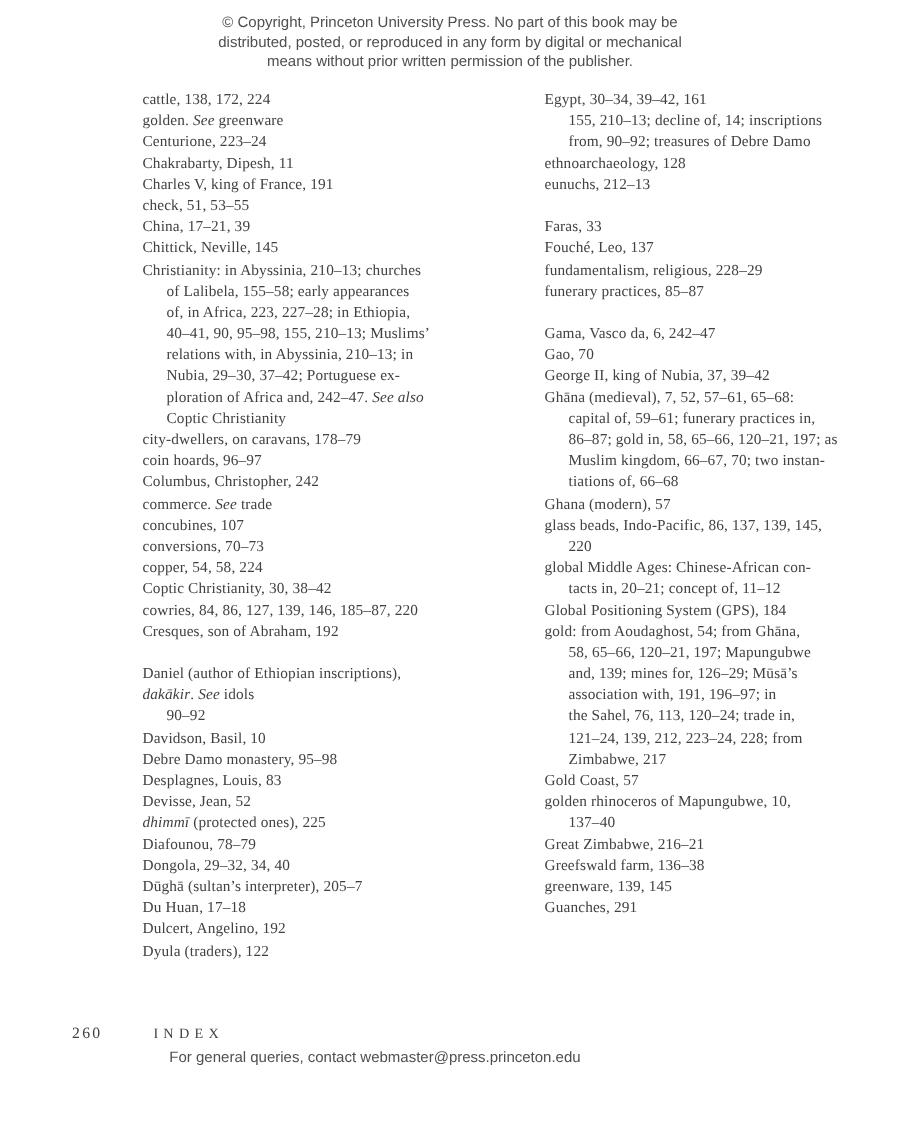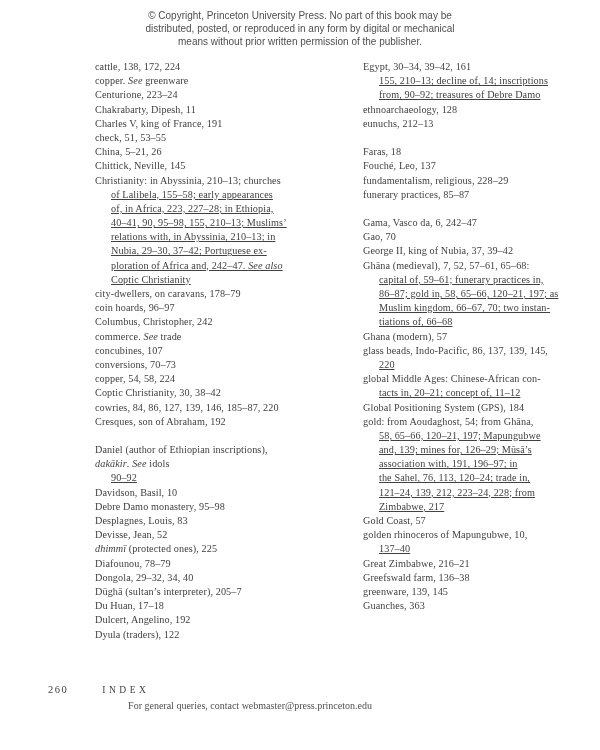--- a/index.html
+++ b/index.html
@@ -29,65 +29,65 @@
     font-size: 10.2px;
     letter-spacing: 0.1px;
   }
   .col-left  { left: 95px;  width: 215px; }
   .col-right { left: 323px; width: 210px; margin-left: 40px; }
   .ln {
     height: 14.2px;
     line-height: 14.2px;
     white-space: nowrap;
   }
-  .ln.ind { padding-left: 16px; text-decoration: underline; }
+  .ln.ind { padding-left: 16px; }
   .ln em { font-style: italic; }
   .folio-row {
     position: absolute;
     top: 684px;
     left: 48px;
     font-size: 10.5px;
     color: #414141;
   }
   .folio { letter-spacing: 1.5px; }
   .running-head {
     margin-left: 34px;
     font-size: 9.5px;
     letter-spacing: 3.5px;
   }
   .footer-note {
     position: absolute;
     top: 700px;
     left: 0;
     width: 500px;
     text-align: center;
-    font-family: Liberation Serif, serif;
+    font-family: Liberation Sans, sans-serif;
     font-size: 10px;
     color: #4f4f4f;
   }
 </style>
 </head>
 <body>
 
 <div class="page">
 
   <div class="copyright">
     <div>© Copyright, Princeton University Press. No part of this book may be</div>
     <div>distributed, posted, or reproduced in any form by digital or mechanical</div>
     <div>means without prior written permission of the publisher.</div>
   </div>
 
   <div class="col col-left" id="col-left">
       <div class="ln"><span>cattle, 138, 172, 224</span></div>
-      <div class="ln"><span>copper. </span><em>See</em><span> greenware</span></div>
+      <div class="ln"><span>golden. </span><em>See</em><span> greenware</span></div>
       <div class="ln"><span>Centurione, 223–24</span></div>
       <div class="ln"><span>Chakrabarty, Dipesh, 11</span></div>
       <div class="ln"><span>Charles V, king of France, 191</span></div>
       <div class="ln"><span>check, 51, 53–55</span></div>
-      <div class="ln"><span>China, 5–21, 26</span></div>
+      <div class="ln"><span>China, 17–21, 39</span></div>
       <div class="ln"><span>Chittick, Neville, 145</span></div>
       <div class="ln"><span>Christianity: in Abyssinia, 210–13; churches</span></div>
       <div class="ln ind"><span>of Lalibela, 155–58; early appearances</span></div>
       <div class="ln ind"><span>of, in Africa, 223, 227–28; in Ethiopia,</span></div>
       <div class="ln ind"><span>40–41, 90, 95–98, 155, 210–13; Muslims’</span></div>
       <div class="ln ind"><span>relations with, in Abyssinia, 210–13; in</span></div>
       <div class="ln ind"><span>Nubia, 29–30, 37–42; Portuguese ex-</span></div>
       <div class="ln ind"><span>ploration of Africa and, 242–47. </span><em>See also</em></div>
       <div class="ln ind"><span>Coptic Christianity</span></div>
       <div class="ln"><span>city-dwellers, on caravans, 178–79</span></div>
@@ -116,21 +116,21 @@
       <div class="ln"><span>Dulcert, Angelino, 192</span></div>
       <div class="ln"><span>Dyula (traders), 122</span></div>
     </div>
   <div class="col col-right" id="col-right">
       <div class="ln"><span>Egypt, 30–34, 39–42, 161</span></div>
       <div class="ln ind"><span>155, 210–13; decline of, 14; inscriptions</span></div>
       <div class="ln ind"><span>from, 90–92; treasures of Debre Damo</span></div>
       <div class="ln"><span>ethnoarchaeology, 128</span></div>
       <div class="ln"><span>eunuchs, 212–13</span></div>
       <div class="ln"></div>
-      <div class="ln"><span>Faras, 18</span></div>
+      <div class="ln"><span>Faras, 33</span></div>
       <div class="ln"><span>Fouché, Leo, 137</span></div>
       <div class="ln"><span>fundamentalism, religious, 228–29</span></div>
       <div class="ln"><span>funerary practices, 85–87</span></div>
       <div class="ln"></div>
       <div class="ln"><span>Gama, Vasco da, 6, 242–47</span></div>
       <div class="ln"><span>Gao, 70</span></div>
       <div class="ln"><span>George II, king of Nubia, 37, 39–42</span></div>
       <div class="ln"><span>Ghāna (medieval), 7, 52, 57–61, 65–68:</span></div>
       <div class="ln ind"><span>capital of, 59–61; funerary practices in,</span></div>
       <div class="ln ind"><span>86–87; gold in, 58, 65–66, 120–21, 197; as</span></div>
@@ -148,21 +148,21 @@
       <div class="ln ind"><span>association with, 191, 196–97; in</span></div>
       <div class="ln ind"><span>the Sahel, 76, 113, 120–24; trade in,</span></div>
       <div class="ln ind"><span>121–24, 139, 212, 223–24, 228; from</span></div>
       <div class="ln ind"><span>Zimbabwe, 217</span></div>
       <div class="ln"><span>Gold Coast, 57</span></div>
       <div class="ln"><span>golden rhinoceros of Mapungubwe, 10,</span></div>
       <div class="ln ind"><span>137–40</span></div>
       <div class="ln"><span>Great Zimbabwe, 216–21</span></div>
       <div class="ln"><span>Greefswald farm, 136–38</span></div>
       <div class="ln"><span>greenware, 139, 145</span></div>
-      <div class="ln"><span>Guanches, 363</span></div>
+      <div class="ln"><span>Guanches, 291</span></div>
     </div>
 
   <div class="folio-row">
     <span class="folio">260</span><span class="running-head">INDEX</span>
   </div>
 
   <div class="footer-note">For general queries, contact webmaster@press.princeton.edu</div>
 
 </div>
 

